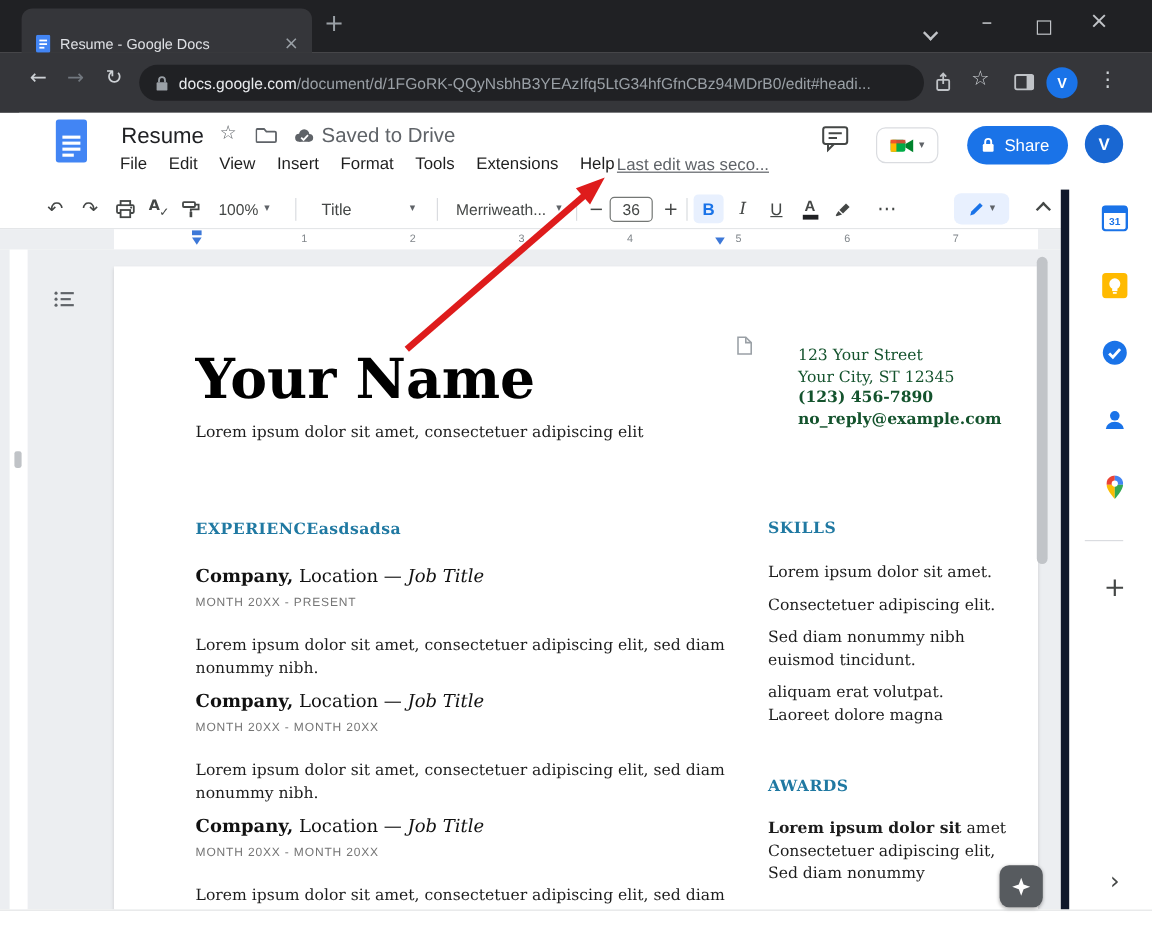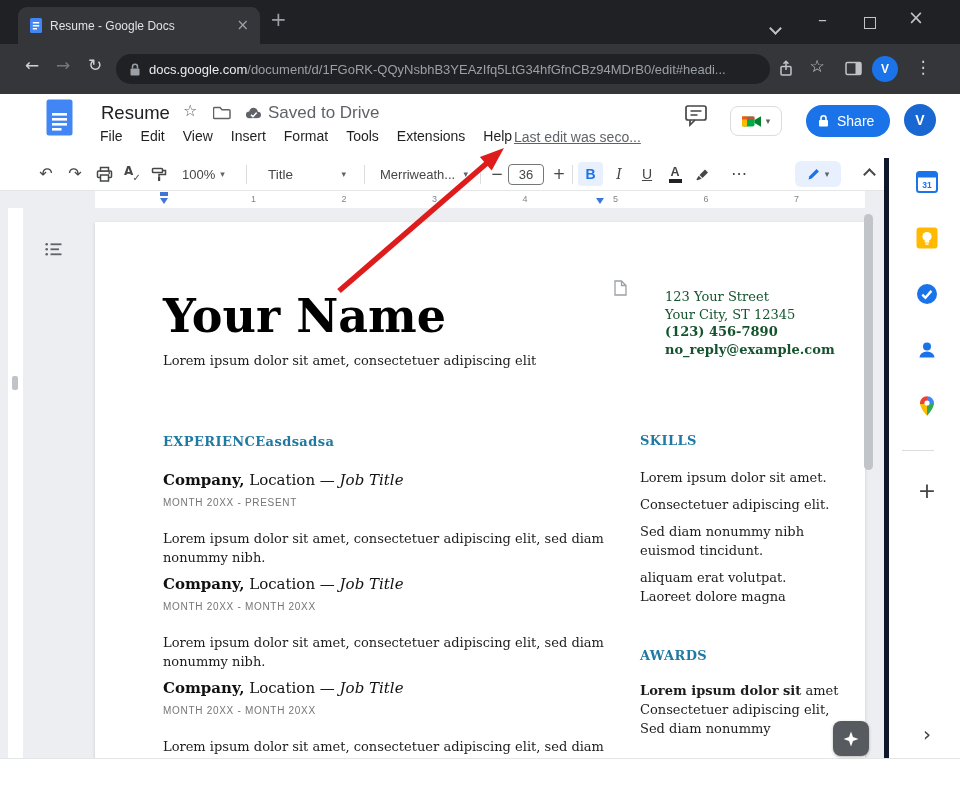--- a/index.html
+++ b/index.html
@@ -5,21 +5,21 @@
   html,body{margin:0;padding:0}
   body{width:960px;height:785px;position:relative;overflow:hidden;background:#fff;
        font-family:"Liberation Sans",sans-serif;-webkit-font-smoothing:antialiased}
   .abs{position:absolute}
   .glyph{font-family:"DejaVu Sans",sans-serif;line-height:1}
   .nowrap{white-space:nowrap}
 
   
   #titlebar{position:absolute;left:0;top:0;width:960px;height:44px;background:#202124}
   .tab{position:absolute;left:18px;top:7px;width:242px;height:37px;background:#35363a;
-       border-radius:9px 9px 0 0;display:flex;align-items:center;padding:0 8px 0 12px;box-sizing:border-box}
+       border-radius:9px 9px 0 0;display:flex;align-items:flex-end;padding:0 8px 0 12px;box-sizing:border-box}
   .tab-title{flex:1;font-size:12px;color:#dfe1e5;white-space:nowrap;overflow:hidden;margin-left:8px}
   .tab-close{color:#9aa0a6;font-size:15px;padding:0 3px;cursor:default}
   .newtab{position:absolute;left:270px;top:9px;color:#9aa0a6;font-size:20px}
   .winctl{position:absolute;color:#c0c3c7;text-align:center}
   .chev{display:inline-block;width:7px;height:7px;border-right:2px solid currentColor;border-bottom:2px solid currentColor}
   .chev.down{transform:rotate(45deg)}
   .chev.up{transform:rotate(-135deg)}
   .maxbox{width:10px;height:10px;border:1.5px solid #c0c3c7}
 
   
@@ -98,21 +98,21 @@
   .j-desc{margin-top:20px}
   .ln{font:400 13px/19px "DejaVu Serif",serif;color:#1c1c1c;white-space:nowrap}
   .ln:empty{display:none}
   .skills{position:absolute;left:545px;top:246px;width:190px}
   .skill-item{margin-bottom:8px}
   .awards{position:absolute;left:545px;top:459px;width:200px}
   .awards b{font-weight:700}
 
   
   #side-panel{position:absolute;left:884px;top:158px;width:76px;height:600px;background:#fff;
-              border-left:5px solid #0f172a;box-sizing:border-box}
+              border-left:7px solid #0f172a;box-sizing:border-box}
   .sp-ic{position:absolute;left:18px;width:40px;height:34px;display:flex;align-items:center;justify-content:center}
   .sp-divider{position:absolute;left:13px;top:292px;width:32px;height:1px;background:#dadce0}
   .sp-plus{position:absolute;left:18px;top:322px;width:40px;text-align:center;font-size:22px;color:#444746}
   .sp-chev{position:absolute;left:18px;top:566px;width:40px;text-align:center;font-size:20px;color:#444746}
 
   #bottom-strip{position:absolute;left:0;top:758px;width:960px;height:27px;background:#fff;border-top:1px solid #e4e5e7}
 
   .explore-btn{position:absolute;left:833px;top:721px;width:36px;height:35px;border-radius:8px;background:#575b5f;
                display:flex;align-items:center;justify-content:center;box-shadow:0 1px 3px rgba(0,0,0,.3)}
   #arrow-overlay{position:absolute;left:0;top:0;z-index:60;pointer-events:none}

